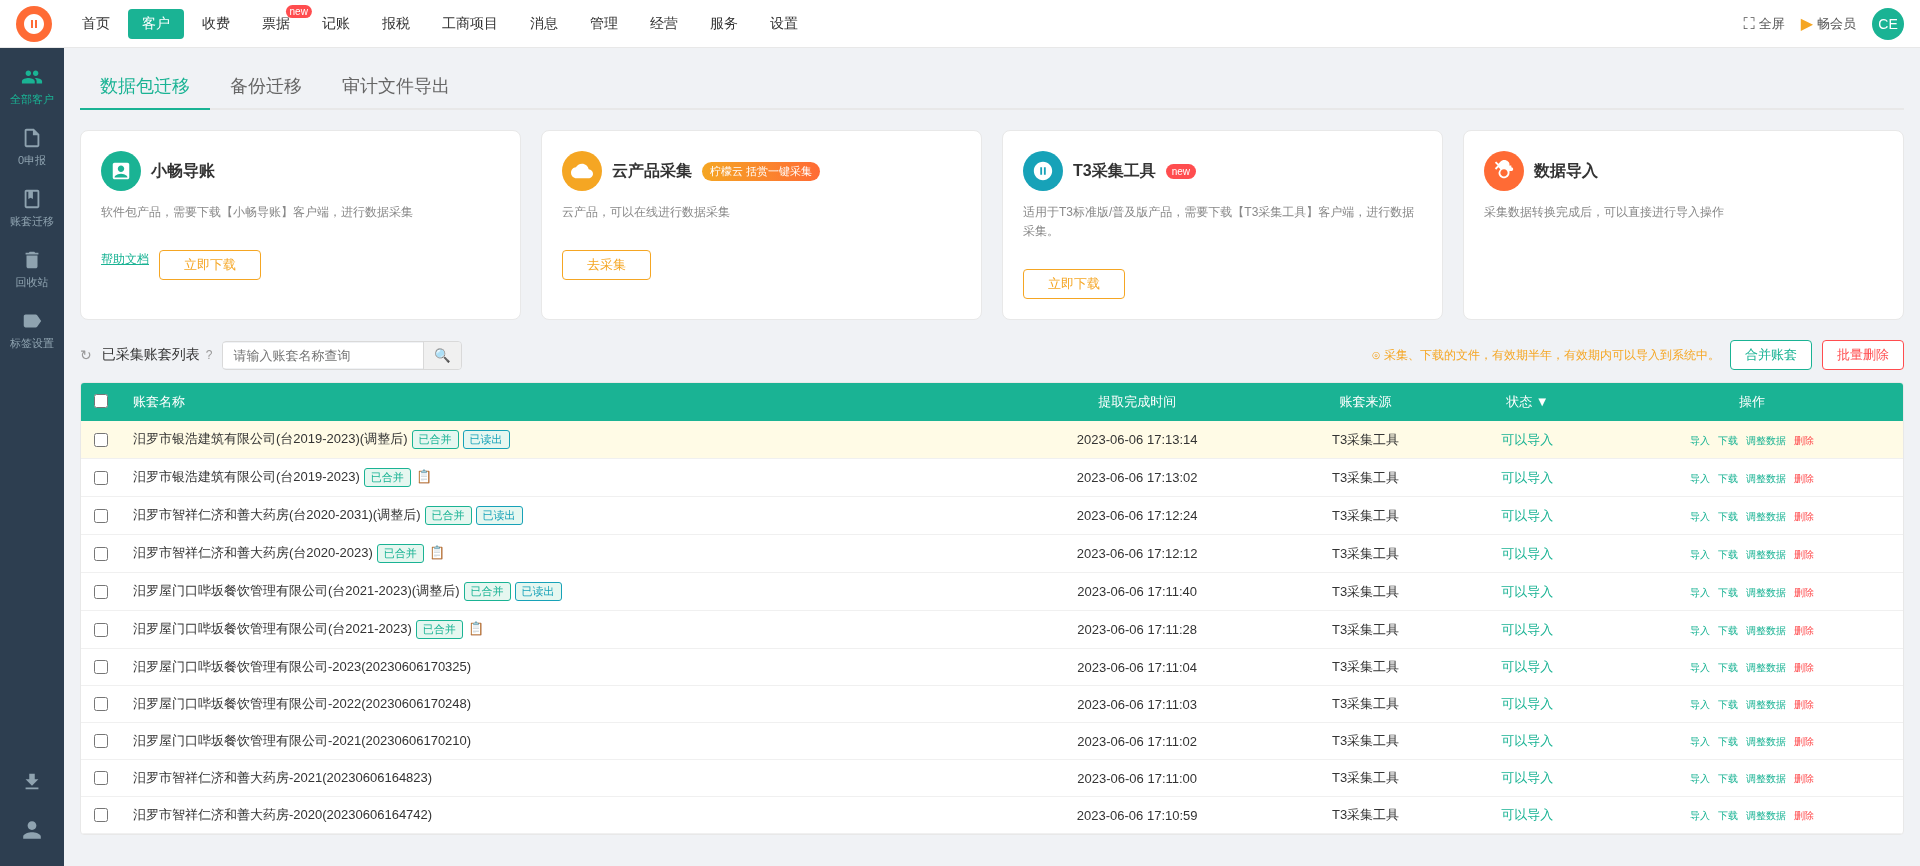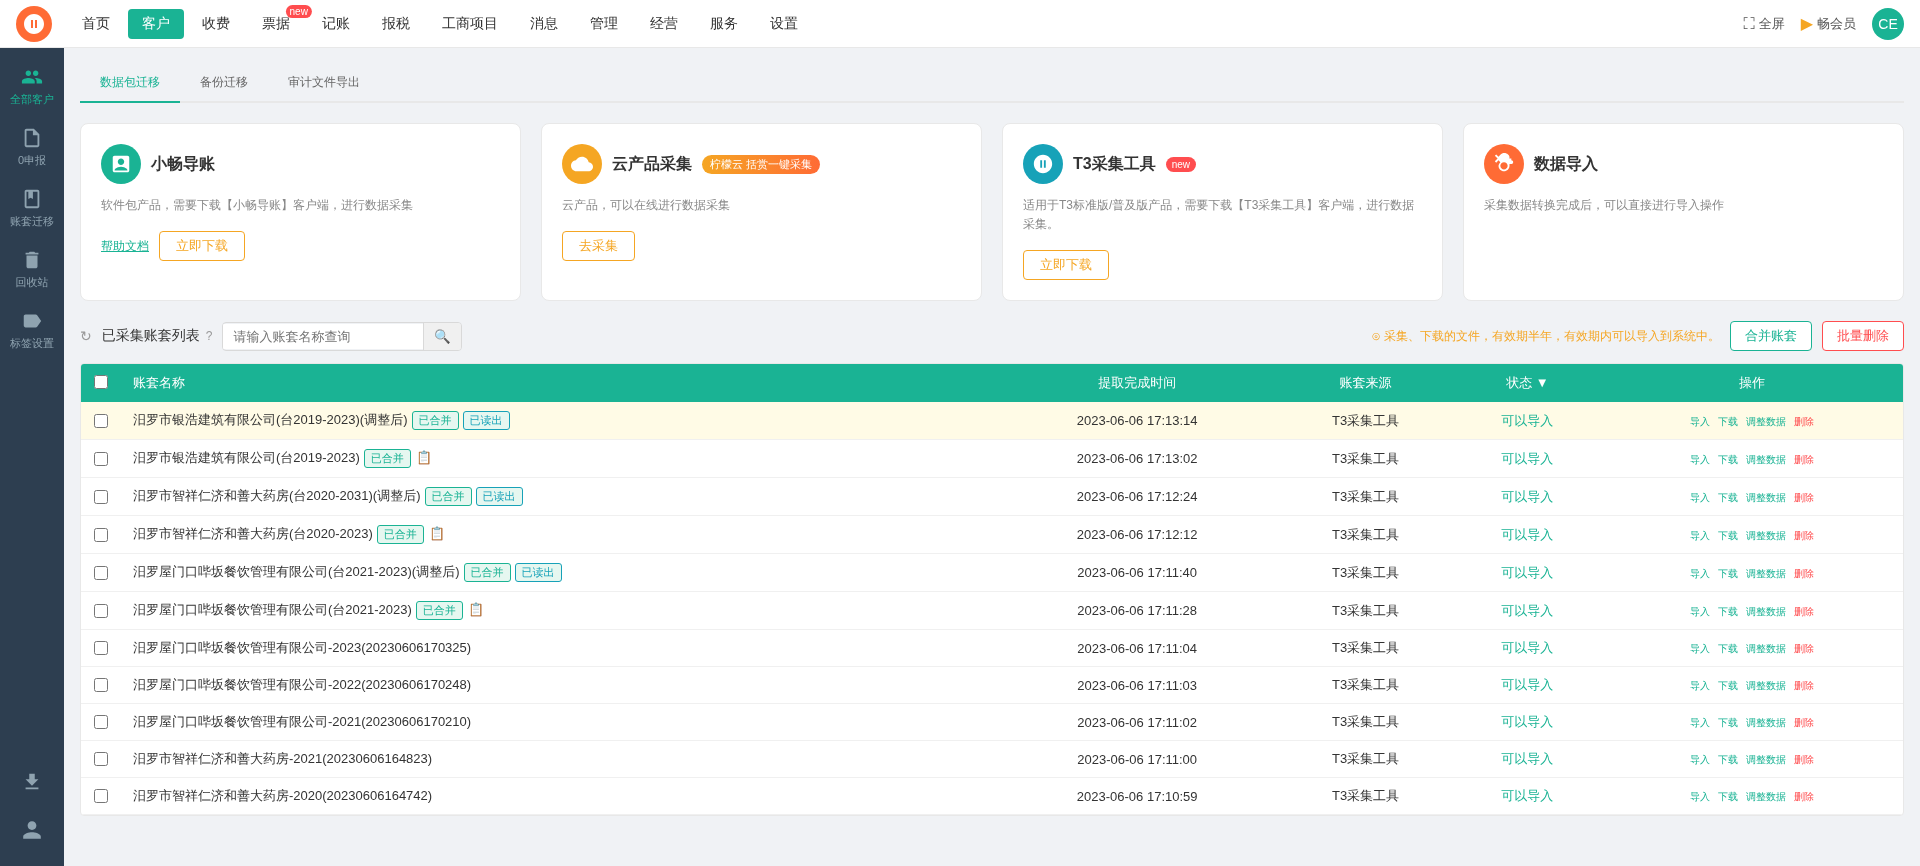--- a/index.html
+++ b/index.html
@@ -23,37 +23,37 @@
     .sidebar-item.active { color: #1ab394; }
     .sidebar-item svg { width: 22px; height: 22px; }
     .sidebar-bottom { margin-top: auto; padding-bottom: 16px; display: flex; flex-direction: column; align-items: center; gap: 8px; }
     .sidebar-bottom-item { width: 40px; height: 40px; display: flex; align-items: center; justify-content: center; cursor: pointer; color: #8fa3b0; border-radius: 50%; }
 
     
     .main-content { margin-left: 64px; margin-top: 48px; padding: 16px; height: calc(866px - 48px); overflow-y: auto; }
 
     
     .tabs { display: flex; border-bottom: 2px solid #e8e8e8; margin-bottom: 20px; }
-    .tab { padding: 10px 20px; cursor: pointer; font-size: 12px; color: #666; border-bottom: 2px solid transparent; margin-bottom: -2px; }
+    .tab { padding: 10px 20px; cursor: pointer; font-size: 18px; color: #666; border-bottom: 2px solid transparent; margin-bottom: -2px; }
     .tab.active { color: #1ab394; border-bottom: 2px solid #1ab394; font-weight: 500; }
 
     
     .cards-row { display: flex; gap: 20px; margin-bottom: 20px; }
     .card { background: white; border-radius: 8px; padding: 20px; flex: 1; border: 1px solid #e8e8e8; }
     .card-header { display: flex; align-items: center; gap: 10px; margin-bottom: 12px; }
     .card-icon { width: 40px; height: 40px; border-radius: 50%; display: flex; align-items: center; justify-content: center; flex-shrink: 0; }
     .card-icon.green { background: #1ab394; }
     .card-icon.orange { background: #f5a623; }
     .card-icon.teal { background: #17a2b8; }
     .card-icon.coral { background: #ff6b35; }
     .card-title { font-size: 16px; font-weight: 600; color: #333; }
     .card-desc { font-size: 12px; color: #888; line-height: 1.6; margin-bottom: 16px; }
     .card-actions { display: flex; gap: 10px; align-items: center; }
     .card-link { color: #1ab394; font-size: 12px; cursor: pointer; text-decoration: underline; }
-    .btn-outline { border: 1px solid #f5a623; color: #f5a623; background: white; padding: 5px 16px; border-radius: 4px; cursor: pointer; font-size: 13px; }
+    .btn-outline { border: 1px solid #f5a623; color: #f5a623; background: white; padding: 5px 24px; border-radius: 4px; cursor: pointer; font-size: 13px; margin-top: 12px; }
     .badge-new { background: #ff4d4f; color: white; font-size: 10px; padding: 2px 6px; border-radius: 8px; }
     .badge-promo { background: linear-gradient(90deg, #f5a623, #ff6b35); color: white; font-size: 11px; padding: 2px 8px; border-radius: 10px; white-space: nowrap; }
 
     
     .list-header { display: flex; align-items: center; gap: 10px; margin-bottom: 12px; }
     .list-title { font-size: 14px; font-weight: 500; color: #333; display: flex; align-items: center; gap: 6px; }
     .search-box { display: flex; align-items: center; border: 1px solid #d9d9d9; border-radius: 4px; overflow: hidden; }
     .search-box input { border: none; outline: none; padding: 5px 10px; font-size: 13px; width: 200px; }
     .search-btn { background: #f0f0f0; border: none; padding: 6px 10px; cursor: pointer; border-left: 1px solid #d9d9d9; }
     .list-header-right { margin-left: auto; display: flex; align-items: center; gap: 10px; }

